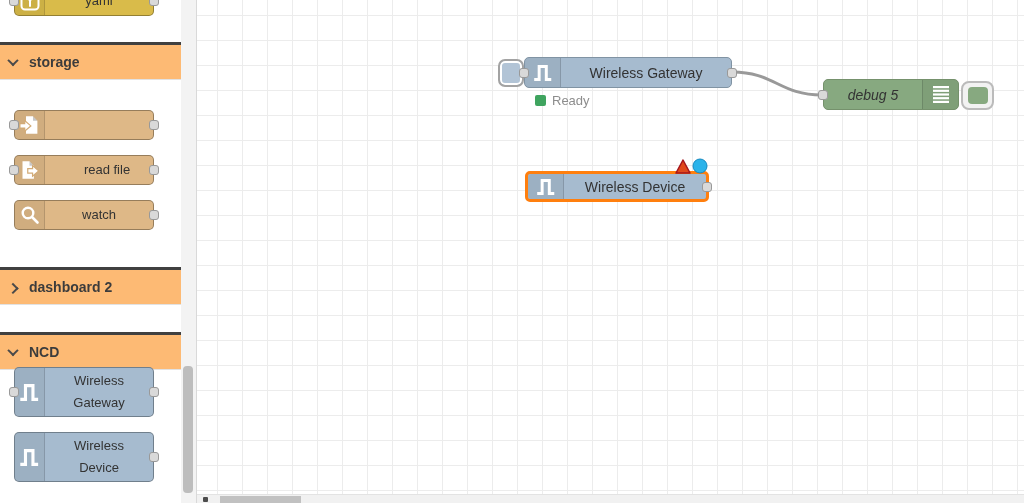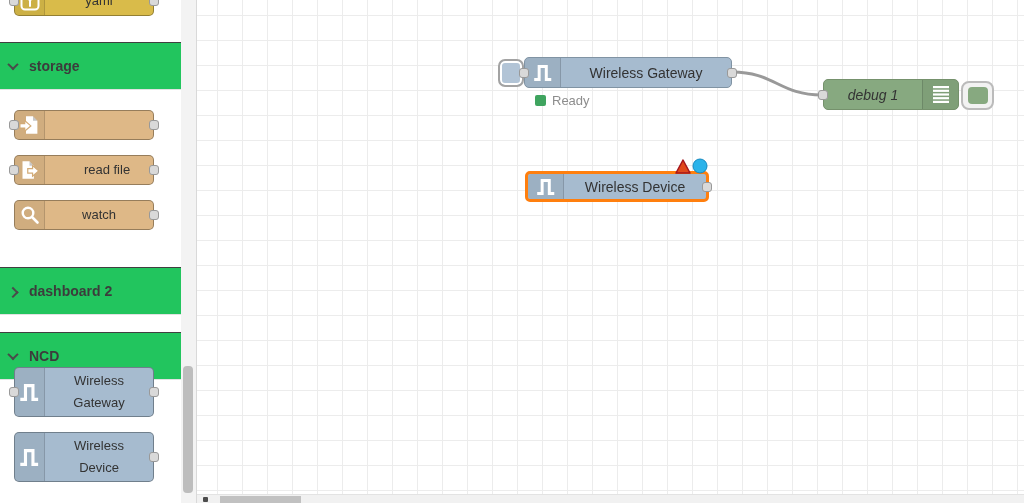--- a/index.html
+++ b/index.html
@@ -5,22 +5,22 @@
   * { margin:0; padding:0; box-sizing:border-box; }
   html,body { background:#fff; }
   body { font-family:"Liberation Sans", sans-serif; }
   .app { position:relative; width:1024px; height:503px; overflow:hidden; background:#fff; }
 
   
   .palette { position:absolute; left:0; top:0; width:196px; height:503px; background:#fff; }
   .palette-gutter { position:absolute; left:181px; top:0; width:15px; height:503px; background:#f3f3f3; }
   .palette-thumb { position:absolute; left:2px; top:366px; width:10px; height:127px; background:#bdbdbd; border-radius:4px; }
 
-  .pcat { position:absolute; left:0; width:181px; height:48px; background:#22c55e;
-          border-top:1px solid #404040; border-bottom:1px solid #e2e2e2;
+  .pcat { position:absolute; left:0; width:181px; height:38px; background:#fdba74;
+          border-top:3px solid #404040; border-bottom:1px solid #e2e2e2;
           display:flex; align-items:center; padding-left:9px; cursor:pointer; }
   .pcat-label { font-weight:bold; font-size:14px; color:#3c3c3c; margin-left:12px; }
   .chev { width:8px; height:8px; border-right:2px solid #4a4a4a; border-bottom:2px solid #4a4a4a; display:inline-block; }
   .chev.down  { transform:rotate(45deg) translate(-1px,-1px); }
   .chev.right { transform:rotate(-45deg) translate(-1px,1px); }
 
   .pnode { position:absolute; left:14px; width:140px; height:30px;
            border:1px solid rgba(0,0,0,0.32); border-radius:5px; display:flex; cursor:move; }
   .pnode.tall { height:50px; }
   .nicon { width:30px; flex:0 0 30px; background:rgba(0,0,0,0.06); border-right:1px solid rgba(0,0,0,0.14);
@@ -191,21 +191,21 @@
       <div class="nlabel">Wireless Gateway</div>
       <span class="port out"></span>
       <div class="status">
         <span class="status-dot"></span>
         <span>Ready</span>
       </div>
     </div>
 
     <div class="flow-node green c-green" style="left:626px; top:79px; width:136px;">
       <span class="port in"></span>
-      <div class="nlabel italic">debug 1</div>
+      <div class="nlabel italic">debug 5</div>
       <div class="nicon36 icon-right">
         <svg width="18" height="19" viewBox="0 0 18 19">
           <rect x="1" y="1" width="16" height="2.2" fill="#fff"></rect>
           <rect x="1" y="4.7" width="16" height="2.2" fill="#fff"></rect>
           <rect x="1" y="8.4" width="16" height="2.2" fill="#fff"></rect>
           <rect x="1" y="12.1" width="16" height="2.2" fill="#fff"></rect>
           <rect x="1" y="15.8" width="16" height="2.2" fill="#fff"></rect>
         </svg>
       </div>
       <div class="node-button-right">

